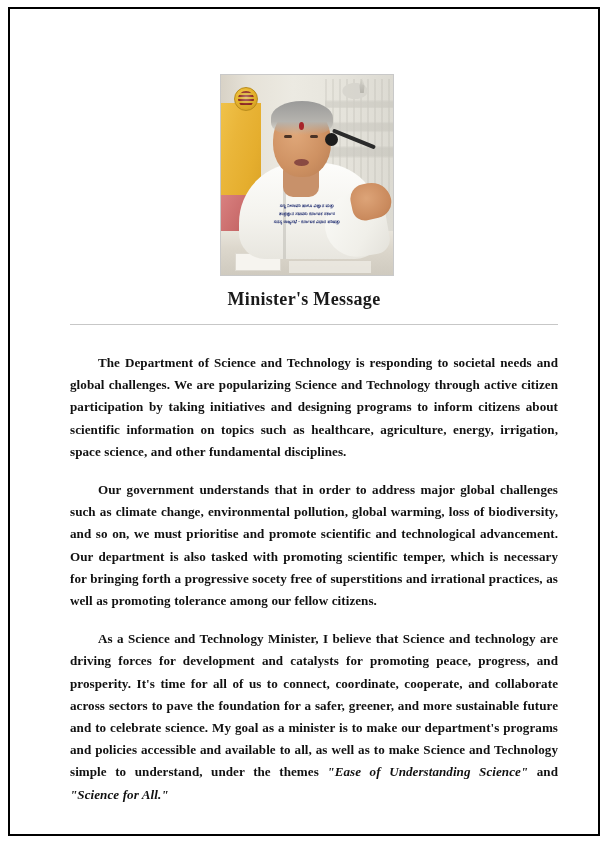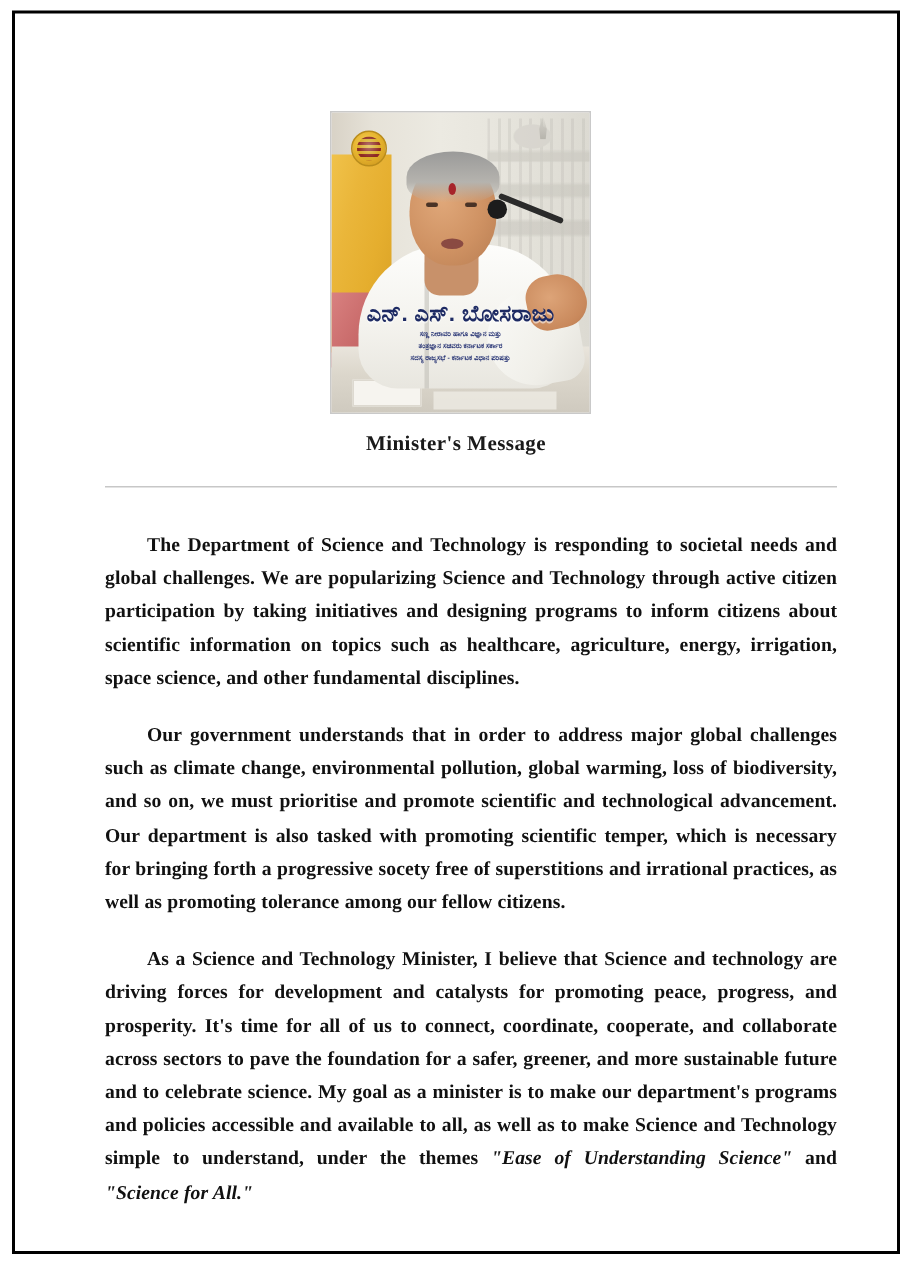--- a/index.html
+++ b/index.html
@@ -301,21 +301,21 @@
 
   
   #page-title {
     position: absolute;
     left: 0;
     right: 0;
     top: 280px;
     text-align: center;
     font-family: "Liberation Serif", serif;
     font-weight: bold;
-    font-size: 14px;
+    font-size: 18px;
     color: #1a1a1a;
     letter-spacing: .3px;
   }
 
   #title-divider {
     position: absolute;
     left: 60px;
     top: 315px;
     width: 488px;
     height: 1px;
@@ -374,21 +374,20 @@
       <div class="fig-mouth"></div>
       <div class="fig-mic-stem"></div>
       <div class="fig-mic-head"></div>
       <div class="fig-hand"></div>
 
       <div class="emblem">
         <div class="emblem-inner"></div>
       </div>
 
       <div class="photo-nameplate">
-        <div class="photo-name-main">ಎನ್. ಎಸ್. ಬೋಸರಾಜು</div>
         <div class="photo-name-sub">ಸಣ್ಣ ನೀರಾವರಿ ಹಾಗೂ ವಿಜ್ಞಾನ ಮತ್ತು</div>
         <div class="photo-name-sub">ತಂತ್ರಜ್ಞಾನ ಸಚಿವರು ಕರ್ನಾಟಕ ಸರ್ಕಾರ</div>
         <div class="photo-name-sub">ಸದಸ್ಯ ರಾಜ್ಯಸಭೆ - ಕರ್ನಾಟಕ ವಿಧಾನ ಪರಿಷತ್ತು</div>
       </div>
     </div>
   </div>
 
   <div id="page-title">Minister's Message</div>
 
   <div id="title-divider"></div>

